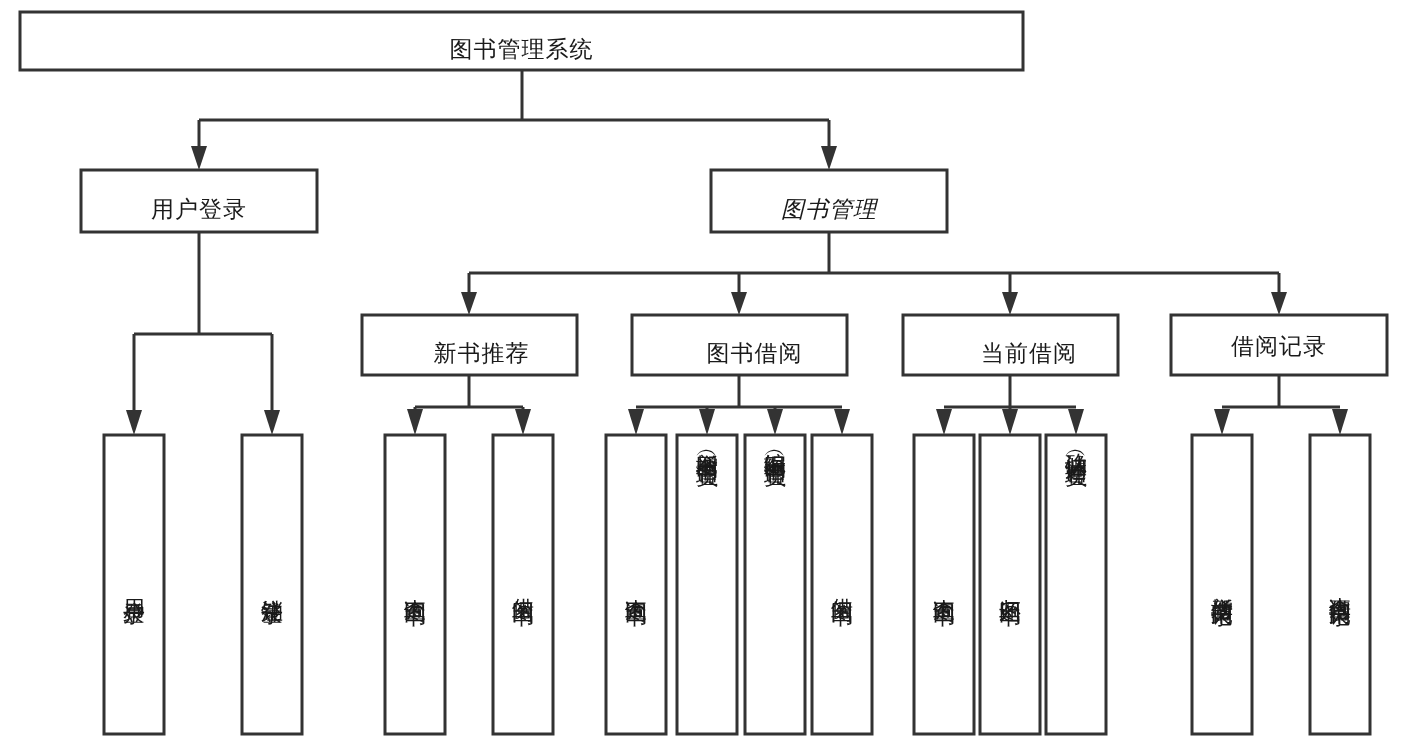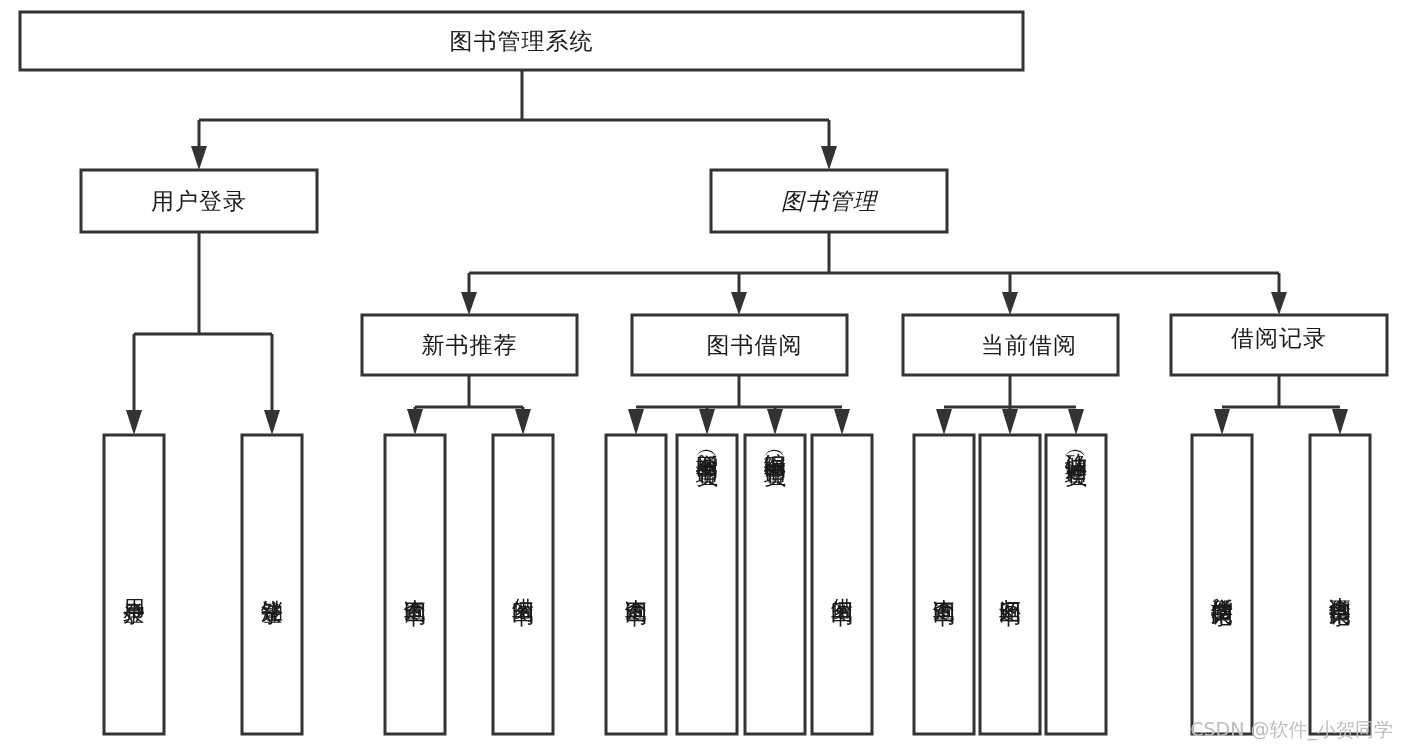--- a/index.html
+++ b/index.html
@@ -29,20 +29,21 @@
     letter-spacing:2px;
     color:#1a1a1a;
     white-space:nowrap;
   }
   .hlabel-wrap{
     position:absolute;
     display:flex;
     align-items:center;
     justify-content:center;
     pointer-events:none;
+    margin-top:8px;
   }
   .hlabel{
     font-family:"DejaVu Sans","Liberation Sans",sans-serif;
     font-size:23px;
     color:#1a1a1a;
     white-space:nowrap;
     letter-spacing:1px;
   }
   #watermark{
     position:absolute;
@@ -152,21 +153,21 @@
     <span class="hlabel">图书管理系统</span>
   </div>
 
   <div class="hlabel-wrap" style="left:81px;top:170px;width:236px;height:62px;">
     <span class="hlabel">用户登录</span>
   </div>
   <div class="hlabel-wrap" style="left:711px;top:170px;width:236px;height:62px;font-style:italic;">
     <span class="hlabel">图书管理</span>
   </div>
 
-  <div class="hlabel-wrap" style="left:362px;top:315px;width:215px;height:60px;">
+  <div class="hlabel-wrap" style="left:362px;top:315px;width:215px;height:60px;padding-left:12px;">
     <span class="hlabel">新书推荐</span>
   </div>
   <div class="hlabel-wrap" style="left:632px;top:315px;width:245px;height:60px;">
     <span class="hlabel">图书借阅</span>
   </div>
   <div class="hlabel-wrap" style="left:903px;top:315px;width:252px;height:60px;">
     <span class="hlabel">当前借阅</span>
   </div>
   <div class="hlabel-wrap" style="left:1171px;top:315px;width:216px;height:47px;">
     <span class="hlabel">借阅记录</span>
@@ -209,14 +210,13 @@
     <span class="vlabel">确认归还（管理员）</span>
   </div>
 
   <div class="vlabel-wrap" style="left:1192px;top:435px;width:60px;height:299px;">
     <span class="vlabel">新增借阅记录</span>
   </div>
   <div class="vlabel-wrap" style="left:1310px;top:435px;width:60px;height:299px;">
     <span class="vlabel">查询借阅记录</span>
   </div>
 
-  <div id="watermark">CSDN @软件_小贺同学</div>
 </div>
 
 </body></html>

